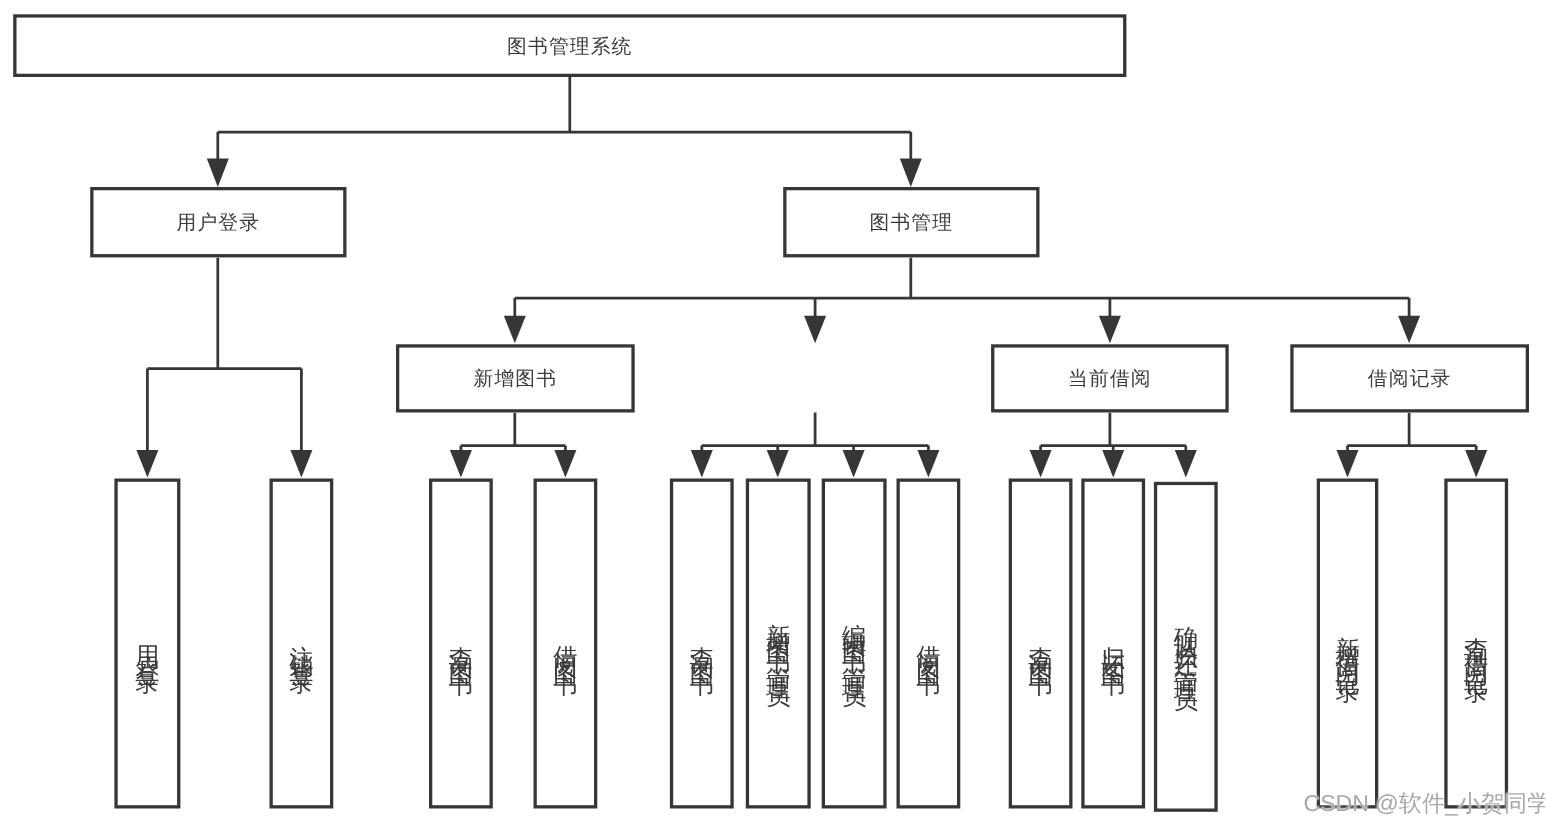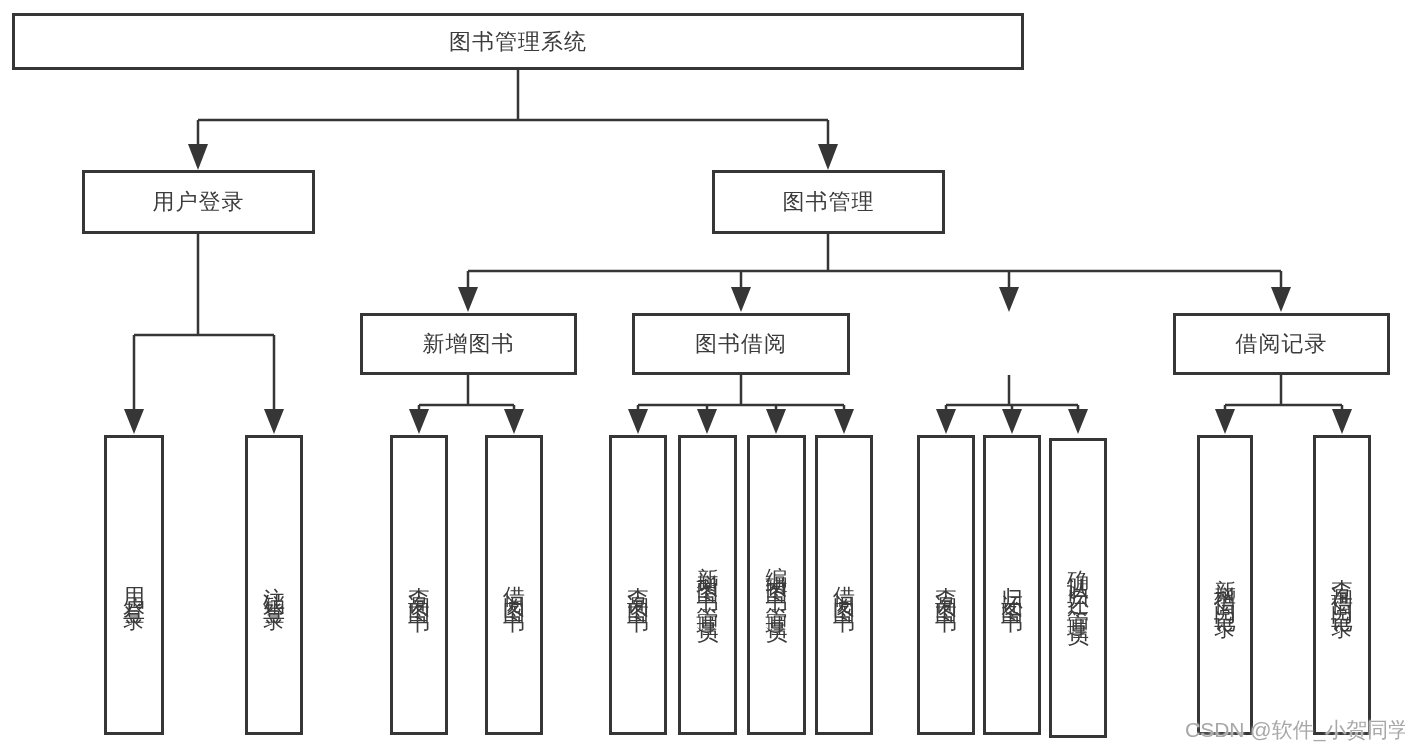--- a/index.html
+++ b/index.html
@@ -21,21 +21,21 @@
   .node {
     position: absolute;
     background: #ffffff;
     border: 3px solid #363636;
     color: #3b3b3b;
     display: flex;
     align-items: center;
     justify-content: center;
     text-align: center;
   }
-  .node.h-label { font-size: 22px; letter-spacing: 1px; }
+  .node.h-label { font-size: 18px; letter-spacing: 1px; }
   .node.leaf {
     width: 58px;
     height: 300px;
     top: 435px;
     font-size: 22px;
   }
   .leaf .vtext {
     writing-mode: vertical-rl;
     text-orientation: mixed;
     letter-spacing: 8px;
@@ -108,22 +108,22 @@
   <div class="node h-label" style="left:82px; top:170px; width:233px; height:64px;">
     <span>用户登录</span>
   </div>
   <div class="node h-label" style="left:712px; top:170px; width:233px; height:64px;">
     <span>图书管理</span>
   </div>
 
   <div class="node h-label" style="left:360px; top:313px; width:217px; height:62px;">
     <span>新增图书</span>
   </div>
-  <div class="node h-label" style="left:632px; top:313px; width:218px; height:62px;">
-    <span>图书借阅</span>
+  <div class="node h-label" style="left:901px; top:313px; width:216px; height:62px;">
+    <span>当前借阅</span>
   </div>
   <div class="node h-label" style="left:1173px; top:313px; width:217px; height:62px;">
     <span>借阅记录</span>
   </div>
 
   <div class="node leaf" style="left:104px; width:60px;">
     <span class="vtext">用户登录</span>
   </div>
   <div class="node leaf" style="left:245px;">
     <span class="vtext">注销登录</span>

